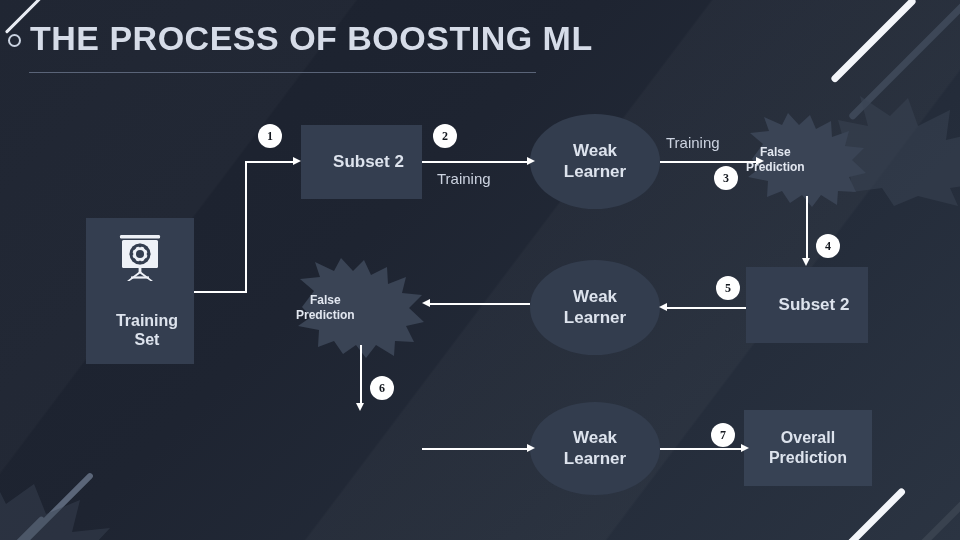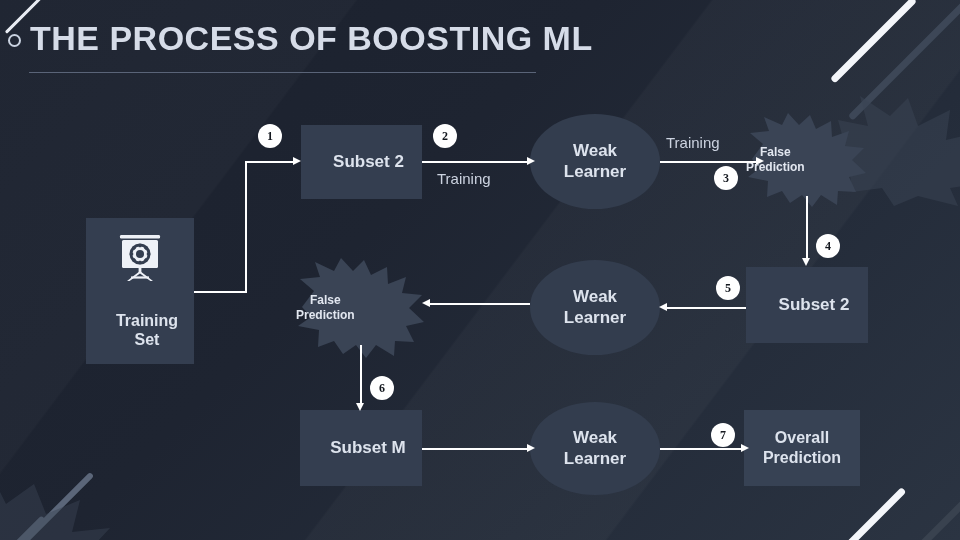--- a/index.html
+++ b/index.html
@@ -257,30 +257,27 @@
 
   <div class="node ellipse" style="left:530px; top:260px; width:130px; height:95px; flex-direction:column; font-size:17px;">
     <span>Weak</span>
     <span>Learner</span>
   </div>
 
   <div class="node box" style="left:746px; top:267px; width:122px; height:76px; font-size:17px;">
     <span>Subset 2</span>
   </div>
 
-  <div class="node box" style="left:300px; top:410px; width:122px; height:76px; font-size:17px;">
-    <span>Subset M</span>
-  </div>
 
   <div class="node ellipse" style="left:530px; top:402px; width:130px; height:93px; flex-direction:column; font-size:17px;">
     <span>Weak</span>
     <span>Learner</span>
   </div>
 
-  <div class="node box-light" style="left:744px; top:410px; width:116px; height:76px; flex-direction:column; font-size:16px;">
+  <div class="node box-light" style="left:744px; top:410px; width:128px; height:76px; flex-direction:column; font-size:16px;">
     <span>Overall</span>
     <span>Prediction</span>
   </div>
 
   <div class="line hline" style="left:194px; top:291px; width:53px;"></div>
   <div class="line vline" style="left:245px; top:161px; height:131px;"></div>
   <div class="line hline" style="left:245px; top:161px; width:48px;"></div>
   <div class="arrowhead ah-right" style="left:293px; top:157px;"></div>
 
   <div class="line hline" style="left:422px; top:161px; width:107px;"></div>

